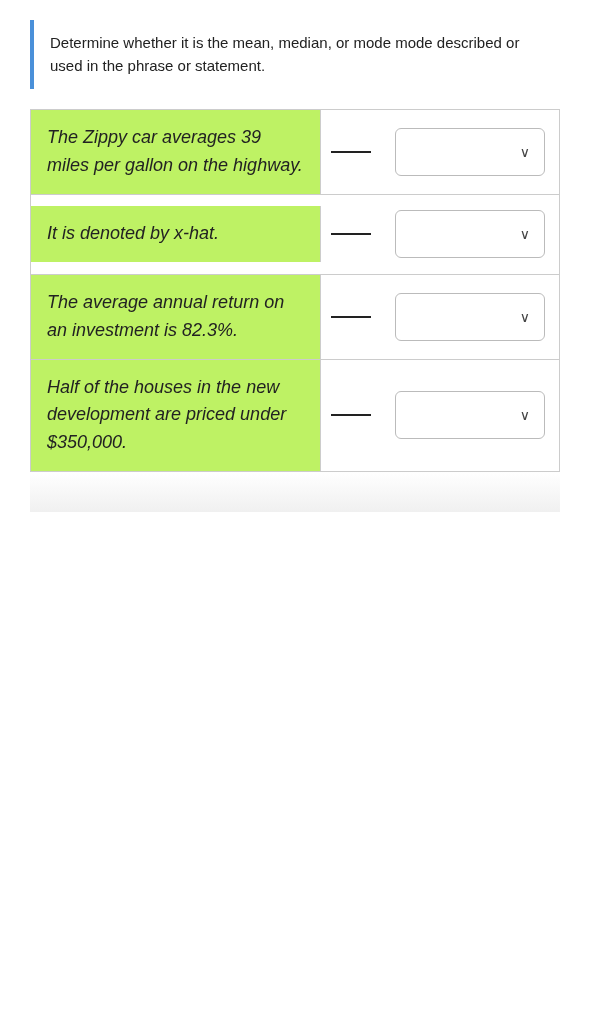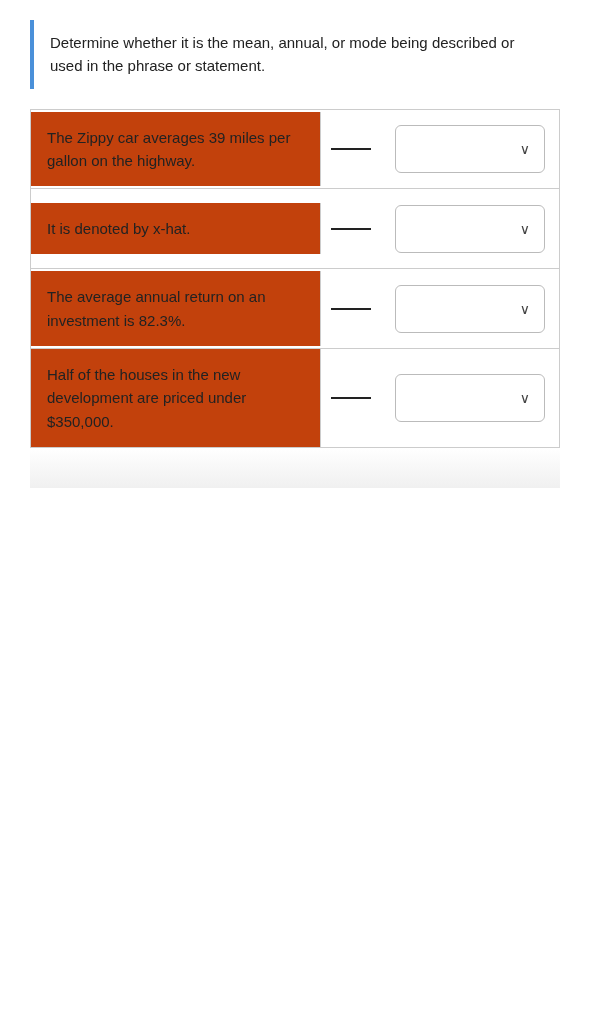--- a/index.html
+++ b/index.html
@@ -45,25 +45,26 @@
     .question-row {
       border: 1px solid #ccc;
       display: flex;
       align-items: center;
       min-height: 80px;
     }
 
     .question-cell {
       flex: 0 0 290px;
       padding: 14px 16px;
-      font-size: 15px;
+      font-size: 18px;
       line-height: 1.55;
       color: #222;
       border-right: 1px solid #ccc;
-      background: #c2410c;
+      background: #bef264;
+      font-style: italic;
     }
 
     .connector-cell {
       flex: 0 0 60px;
       display: flex;
       align-items: center;
       justify-content: center;
       padding: 0 8px;
     }
 
@@ -108,21 +109,21 @@
       background: linear-gradient(to bottom, #fff 0%, #f0f0f0 100%);
       margin-top: 0;
     }
   </style>
 </head>
 <body>
 
 <div class="page-container">
 
   <div class="instruction-box">
-    <span class="instruction-text">Determine whether it is the mean, annual, or mode being described or used in the phrase or statement.</span>
+    <span class="instruction-text">Determine whether it is the mean, median, or mode mode described or used in the phrase or statement.</span>
   </div>
 
   <div class="questions-table">
 
     <div class="question-row">
       <div class="question-cell">
         <span>The Zippy car averages 39 miles per gallon on the highway.</span>
       </div>
       <div class="connector-cell">
         <div class="connector-line"></div>

